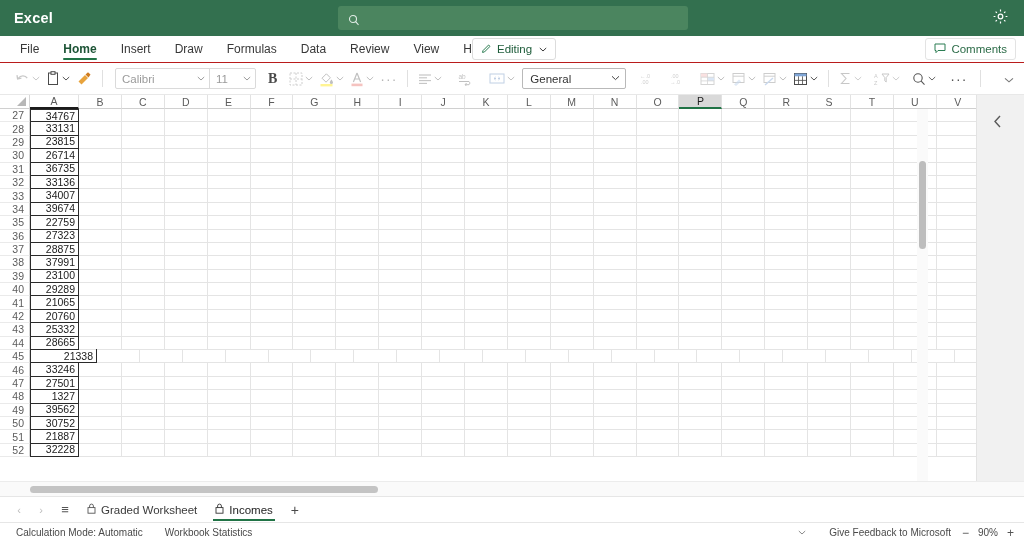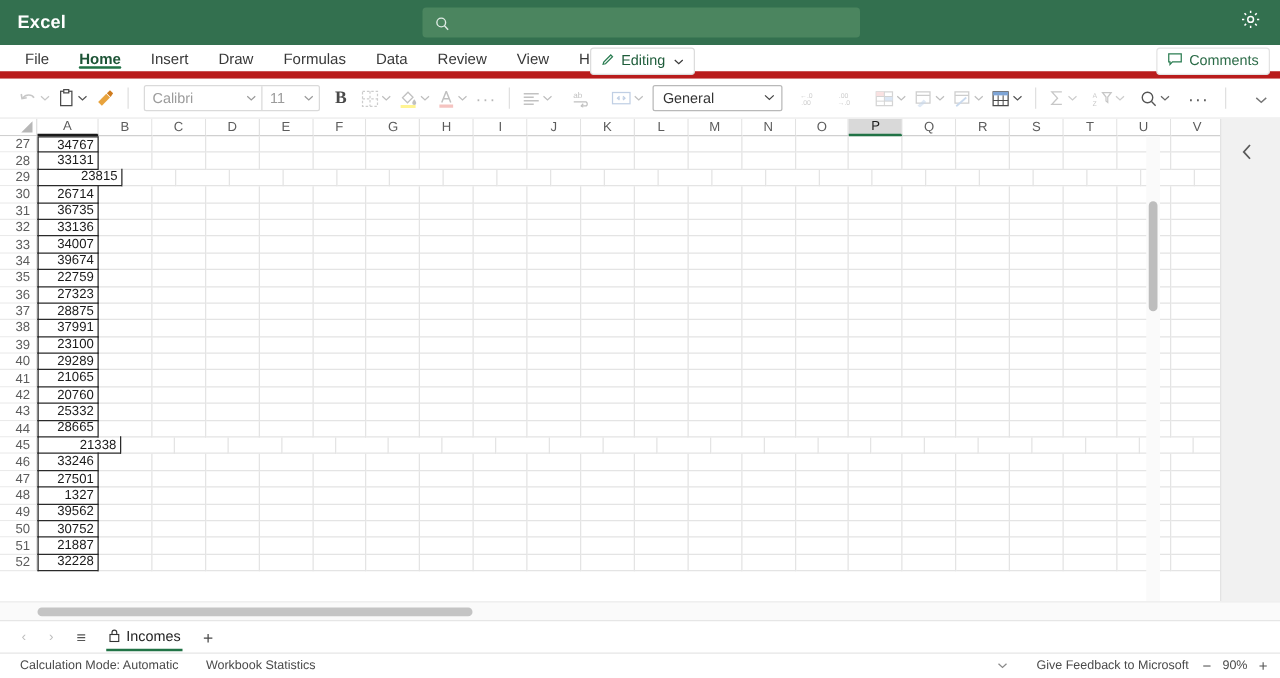--- a/index.html
+++ b/index.html
@@ -40,21 +40,21 @@
   }
   .search-input::placeholder { color: #dfeae3; opacity: 1; }
   .gear-btn {
     position: absolute; right: 14px; top: 8px; width: 20px; height: 20px;
     display: flex; align-items: center; justify-content: center;
   }
 
   
   .tabstrip {
     height: 27px; background: #ffffff; display: flex; align-items: stretch;
-    flex: none; position: relative; border-bottom: 6px solid #b91c1c;
+    flex: none; position: relative; border-bottom: 1px solid #b91c1c;
   }
   .tab {
     display: flex; align-items: center; padding: 0 12px; font-size: 12px;
     color: #383838; position: relative; cursor: default;
   }
   .tab.first { margin-left: 8px; }
   .tab.active { font-weight: bold; color: #1d5436; }
   .tab.active::after {
     content: ""; position: absolute; left: 12px; right: 12px; bottom: 2px;
     height: 2.4px; background: #217346; border-radius: 2px;
@@ -712,21 +712,21 @@
               <div class="cell" style="width: 42.9px;"></div>
               <div class="cell" style="width: 42.9px;"></div>
               <div class="cell" style="width: 42.9px;"></div>
               <div class="cell" style="width: 42.9px;"></div>
               <div class="cell" style="width: 42.9px;"></div>
               <div class="cell" style="width: 42.9px;"></div>
               <div class="cell" style="width: 42.9px;"></div>
               <div class="cell" style="width: 42.9px;"></div>
             </div>
             <div class="gridrow">
-              <div class="cell acol" style="width: 68px;">23815</div>
+              <div class="cell acol" style="width: 49px;">23815</div>
               <div class="cell" style="width: 42.9px;"></div>
               <div class="cell" style="width: 42.9px;"></div>
               <div class="cell" style="width: 42.9px;"></div>
               <div class="cell" style="width: 42.9px;"></div>
               <div class="cell" style="width: 42.9px;"></div>
               <div class="cell" style="width: 42.9px;"></div>
               <div class="cell" style="width: 42.9px;"></div>
               <div class="cell" style="width: 42.9px;"></div>
               <div class="cell" style="width: 42.9px;"></div>
               <div class="cell" style="width: 42.9px;"></div>
@@ -1312,20 +1312,29 @@
 
   <div class="hscroll-row">
     <div class="hscroll-thumb"></div>
   </div>
 
   <div class="sheetbar">
     <div class="navarrow">‹</div>
     <div class="navarrow">›</div>
     <div class="allsheets">≡</div>
 
+    <div class="sheettab">
+      <span>
+        <svg width="9" height="11" viewBox="0 0 9 11">
+          <rect x="1" y="4.6" width="7" height="5.6" stroke="#555" stroke-width=".9" fill="none"></rect>
+          <path d="M2.6 4.6 V3 a1.9 1.9 0 0 1 3.8 0 V4.6" stroke="#555" stroke-width=".9" fill="none"></path>
+        </svg>
+      </span>
+      <span>Graded Worksheet</span>
+    </div>
 
     <div class="sheettab active">
       <span>
         <svg width="9" height="11" viewBox="0 0 9 11">
           <rect x="1" y="4.6" width="7" height="5.6" stroke="#333" stroke-width=".9" fill="none"></rect>
           <path d="M2.6 4.6 V3 a1.9 1.9 0 0 1 3.8 0 V4.6" stroke="#333" stroke-width=".9" fill="none"></path>
         </svg>
       </span>
       <span>Incomes</span>
     </div>

